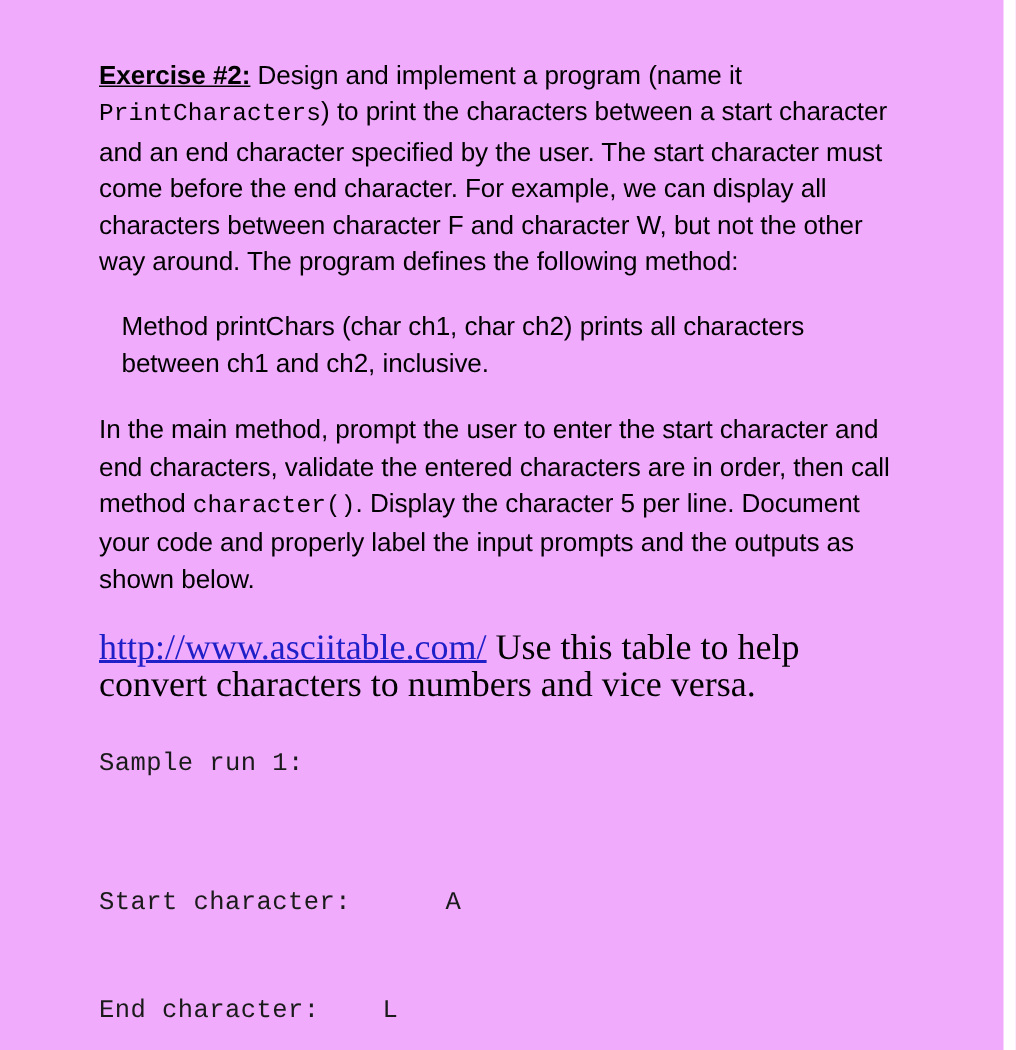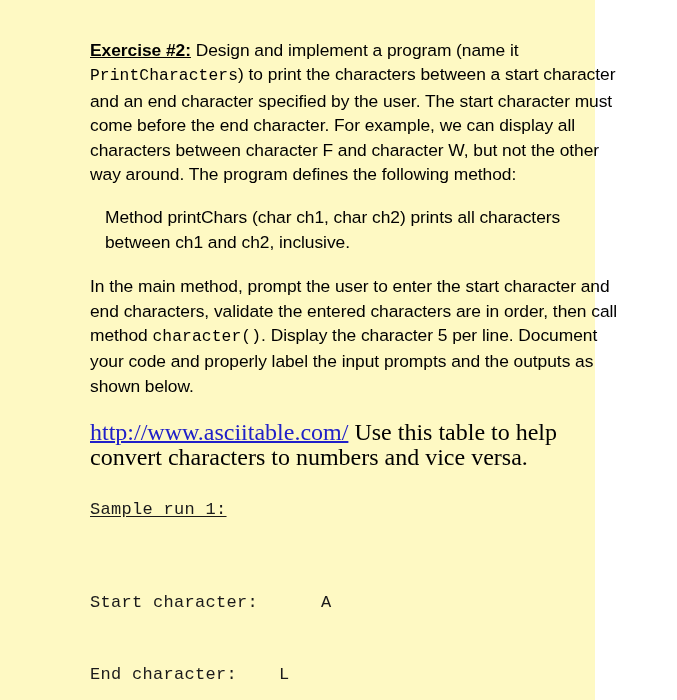--- a/index.html
+++ b/index.html
@@ -11,25 +11,25 @@
     width: 677px;
     height: 700px;
     overflow: hidden;
     font-family: "Liberation Sans", sans-serif;
     color: #000000;
     -webkit-font-smoothing: antialiased;
   }
 
   .page {
     position: relative;
-    width: 595px;
+    width: 669px;
     height: 700px;
-    background: #fef9c3;
+    background: #f0abfc;
     box-sizing: border-box;
-    padding: 38px 0 0 90px;
+    padding: 38px 0 0 66px;
   }
 
   .content {
     width: 538px;
   }
 
   
   .para {
     font-family: "Liberation Sans", sans-serif;
     font-size: 17.4px;
@@ -80,21 +80,20 @@
     text-decoration: underline;
     text-underline-offset: 1px;
   }
 
   
   .sample-head {
     font-family: "Liberation Mono", "DejaVu Sans Mono", monospace;
     font-size: 17px;
     line-height: 24px;
     color: #1a1a1a;
-    text-decoration: underline;
     text-underline-offset: 2px;
     display: inline-block;
     margin: 0 0 20px 0;
     letter-spacing: 0.3px;
   }
 
   .console {
     font-family: "Liberation Mono", "DejaVu Sans Mono", monospace;
     font-size: 17px;
     line-height: 24.2px;

